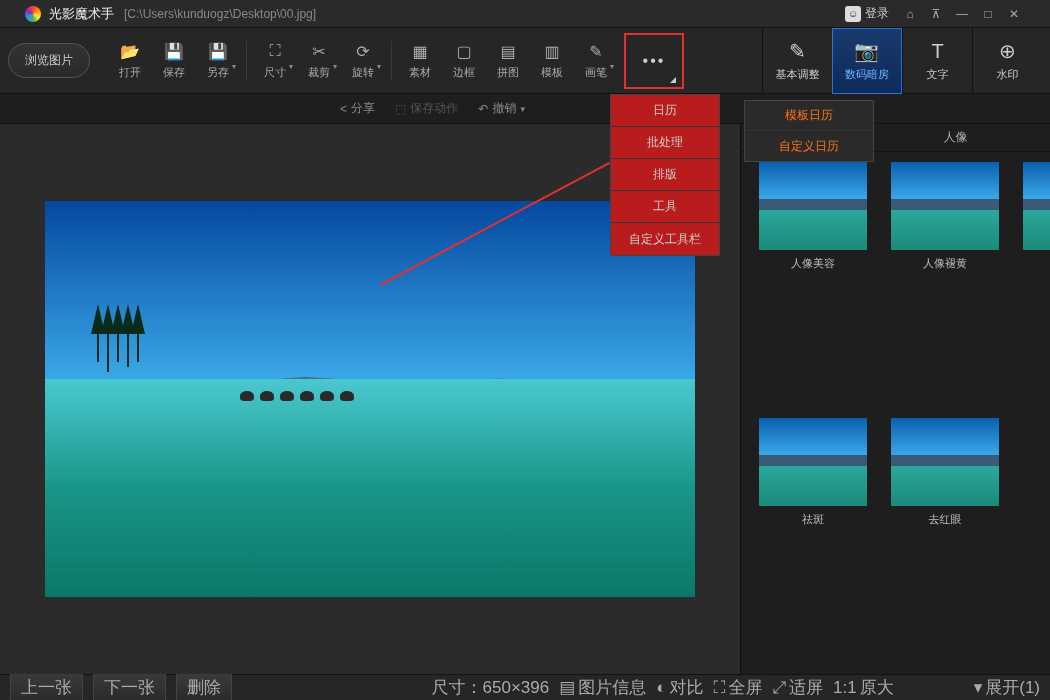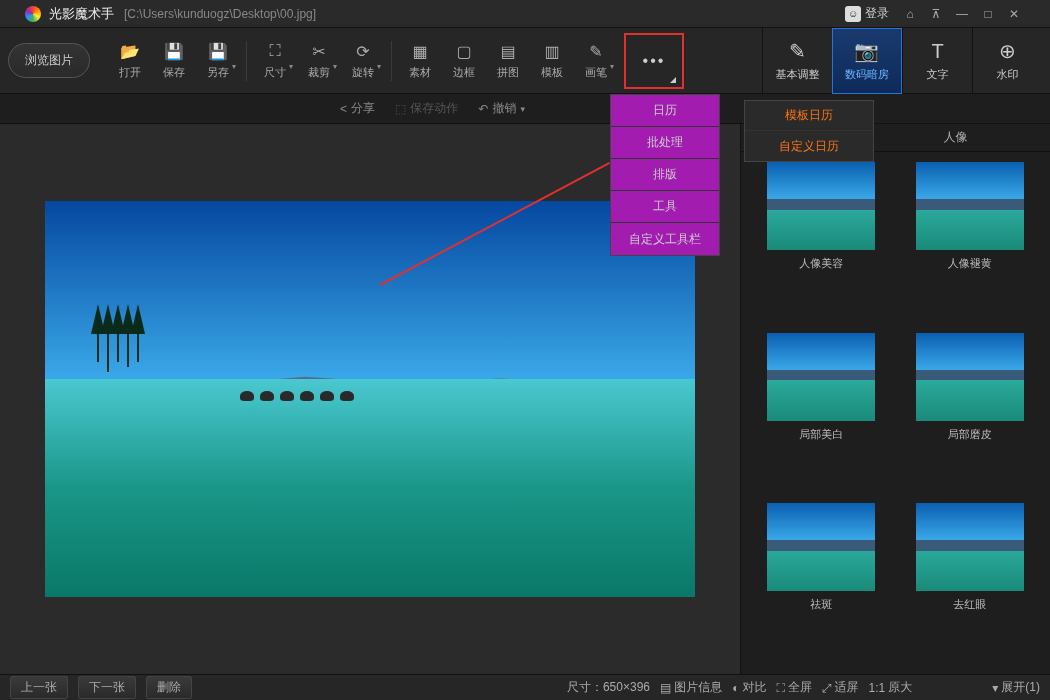--- a/index.html
+++ b/index.html
@@ -54,38 +54,38 @@
 
 
 .arrow-line{position:absolute;top:160px;left:380px;width:260px;height:2px;background:#e03030;transform:rotate(-28deg);transform-origin:left center;}
 .arrow-head{position:absolute;top:48px;left:612px;width:0;height:0;border-left:14px solid #e03030;border-top:6px solid transparent;border-bottom:6px solid transparent;transform:rotate(-28deg);}
 
 
 .rightpanel { width: 310px; background: #1e1e1e; border-left:1px solid #111; display:flex; flex-direction:column;}
 .rp-tabs{height:28px;display:flex;border-bottom:1px solid #111;}
 .rp-tab{flex:1;display:flex;align-items:center;justify-content:center;color:#aaa;font-size:12px;cursor:pointer;}
 .rp-tab.cut{width:120px;flex:none;}
-.rp-thumbs{flex:1;overflow:auto;padding:10px 18px;display:grid;grid-template-columns:1fr 1fr;gap:10px 24px;text-align:right;}
+.rp-thumbs{flex:1;overflow:auto;padding:10px 18px;display:grid;grid-template-columns:1fr 1fr 1fr 1fr;gap:10px 24px;text-align:right;}
 .thumb-item{display:flex;flex-direction:column;align-items:center;gap:6px;}
 .thumb{width:108px;height:88px;background:linear-gradient(to bottom,#0a5fb0 0%,#3aa8e8 42%,#2aa89a 55%,#1a8a7a 100%);position:relative;cursor:pointer;}
 .thumb .tmtn{position:absolute;top:42%;left:0;right:0;height:12%;background:#3a5a7a;}
 .thumb-lbl{color:#bbb;font-size:11px;}
 
 
-.dropdown1{position:absolute;top:94px;left:610px;width:110px;background:#a21caf;border:1px solid #444;z-index:20;}
+.dropdown1{position:absolute;top:94px;left:610px;width:110px;background:#b91c1c;border:1px solid #444;z-index:20;}
 .dropdown1 .ditem{height:32px;display:flex;align-items:center;justify-content:center;color:#ccc;font-size:12px;cursor:pointer;border-bottom:1px solid #333;}
 .dropdown1 .ditem:last-child{border-bottom:none;}
 .dropdown1 .ditem.hl{border:2px solid #e03030;background:#333;}
 
 .dropdown2{position:absolute;top:100px;left:744px;width:130px;background:#2a2a2a;border:1px solid #444;z-index:20;}
 .dropdown2 .ditem{height:30px;display:flex;align-items:center;justify-content:center;color:#f97316;font-size:12px;cursor:pointer;border-bottom:1px solid #333;}
 .dropdown2 .ditem:last-child{border-bottom:none;}
 
 
-.bottombar{height:26px;background:#262626;display:flex;align-items:center;padding:0 10px;gap:10px;border-top:1px solid #111;color:#aaa;font-size:12px;}
+.bottombar{height:26px;background:#262626;display:flex;align-items:center;padding:0 10px;gap:10px;border-top:1px solid #111;color:#aaa;font-size:17px;}
 .bbtn{padding:2px 10px;background:linear-gradient(#3a3a3a,#2a2a2a);border:1px solid #444;border-radius:2px;cursor:pointer;}
 .bottombar .bspacer{flex:1;}
 .bitem{display:flex;align-items:center;gap:3px;cursor:pointer;}
 </style>
 </head>
 <body>
 
 <div class="titlebar">
   <div class="logo"></div>
   <span class="title">光影魔术手</span>

